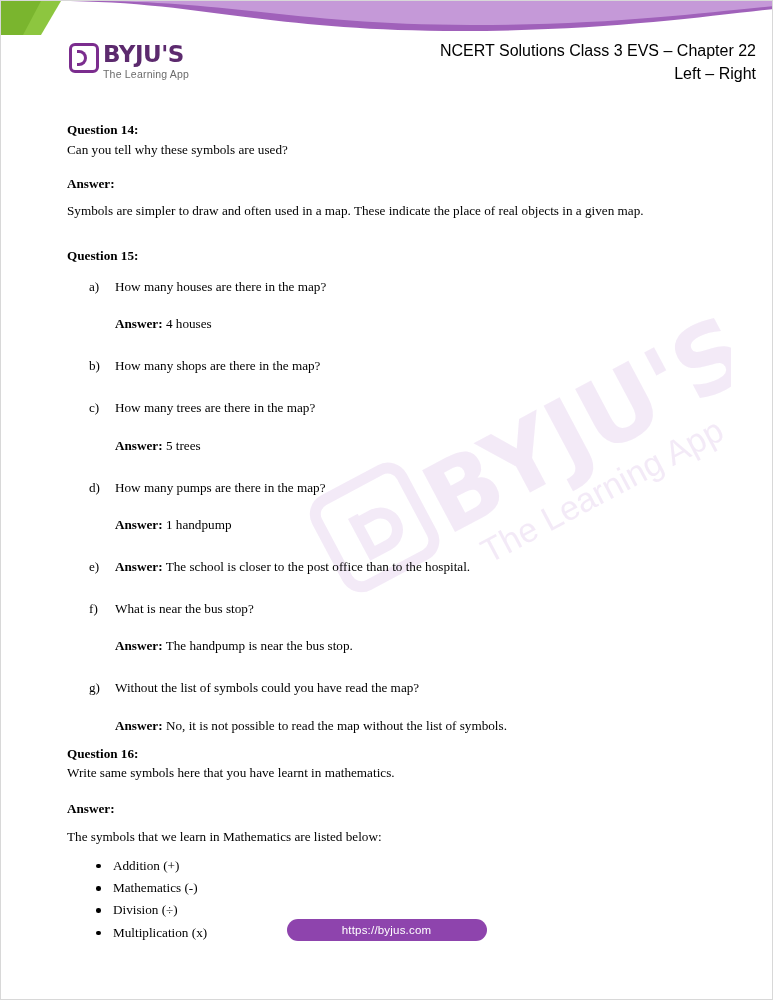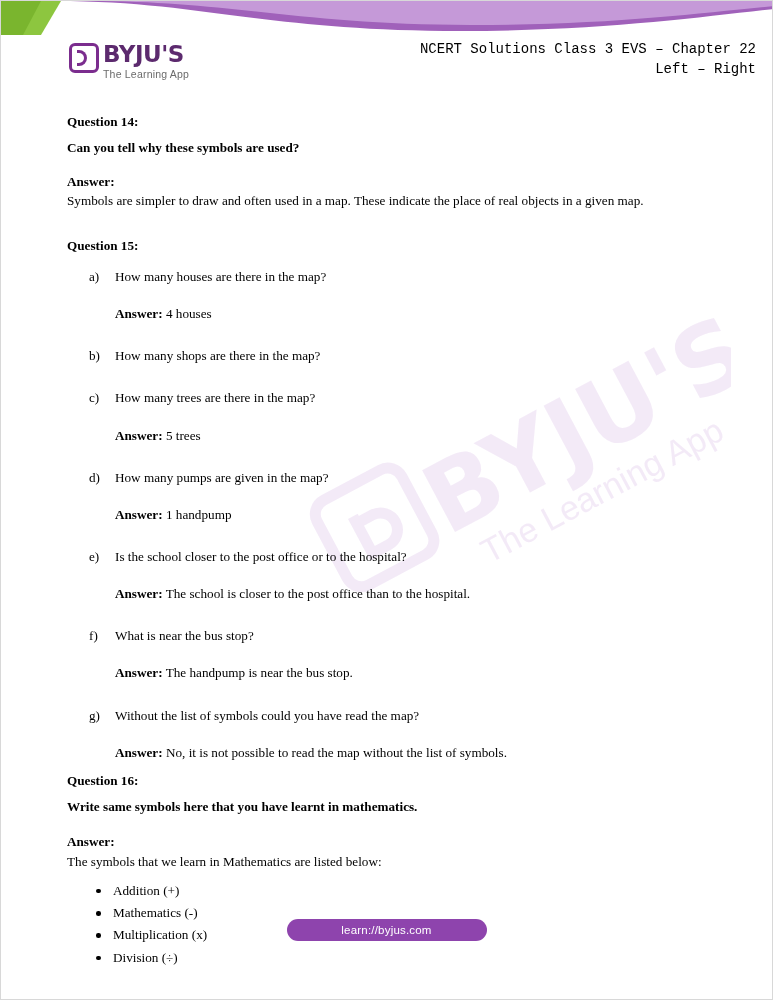--- a/index.html
+++ b/index.html
@@ -88,22 +88,22 @@
     font-size: 10.5px;
     color: #6b6b6b;
     margin-top: 3px;
     letter-spacing: 0.2px;
   }
   .doc-title {
     position: absolute;
     right: 18px;
     top: 4px;
     text-align: right;
-    font-family: Liberation Mono, monospace;
-    font-size: 14px;
+    font-family: Liberation Sans, sans-serif;
+    font-size: 16px;
     line-height: 1.45;
     color: #000;
   }
 
   
   .watermark {
     position: absolute;
     left: 300px;
     top: 310px;
     width: 430px;
@@ -117,34 +117,33 @@
     position: absolute;
     left: 66px;
     top: 112px;
     width: 650px;
     font-size: 13.2px;
     line-height: 1.35;
   }
   .q-label {
     font-weight: bold;
     font-size: 13.2px;
-    margin-top: 0;
+    margin-top: 8px;
   }
   .q-text {
-    margin-top: 8px;
-    font-weight: bold;
+    margin-top: 2px;
   }
   .blk {
     margin-bottom: 16px;
   }
   .ans-label {
     font-weight: bold;
   }
   .para {
-    margin-top: 2px;
+    margin-top: 10px;
     line-height: 1.42;
   }
 
   
   .sub-list {
     margin: 12px 0 0 0;
     padding: 0;
     list-style: none;
   }
   .sub-item {
@@ -277,29 +276,28 @@
         <li class="sub-item">
           <span class="sub-marker">c)</span>
           <span>How many trees are there in the map?</span>
           <span class="sub-answer">
             <b>Answer:</b>
             <span>5 trees</span>
           </span>
         </li>
         <li class="sub-item">
           <span class="sub-marker">d)</span>
-          <span>How many pumps are given in the map?</span>
+          <span>How many pumps are there in the map?</span>
           <span class="sub-answer">
             <b>Answer:</b>
             <span>1 handpump</span>
           </span>
         </li>
         <li class="sub-item">
           <span class="sub-marker">e)</span>
-          <span>Is the school closer to the post office or to the hospital?</span>
           <span class="sub-answer">
             <b>Answer:</b>
             <span>The school is closer to the post office than to the hospital.</span>
           </span>
         </li>
         <li class="sub-item">
           <span class="sub-marker">f)</span>
           <span>What is near the bus stop?</span>
           <span class="sub-answer">
             <b>Answer:</b>
@@ -322,24 +320,24 @@
       <div class="q-text">Write same symbols here that you have learnt in mathematics.</div>
     </div>
 
     <div style="margin-top:18px;">
       <div class="ans-label">Answer:</div>
       <div class="para">The symbols that we learn in Mathematics are listed below:</div>
 
       <ul class="bullets">
         <li class="bullet-item">Addition (+)</li>
         <li class="bullet-item">Mathematics (-)</li>
+        <li class="bullet-item">Division (÷)</li>
         <li class="bullet-item">Multiplication (x)</li>
-        <li class="bullet-item">Division (÷)</li>
       </ul>
     </div>
 
   </div>
 
   <div class="footer-pill">
-    <span>learn://byjus.com</span>
+    <span>https://byjus.com</span>
   </div>
 
 </div>
 
 </body></html>

